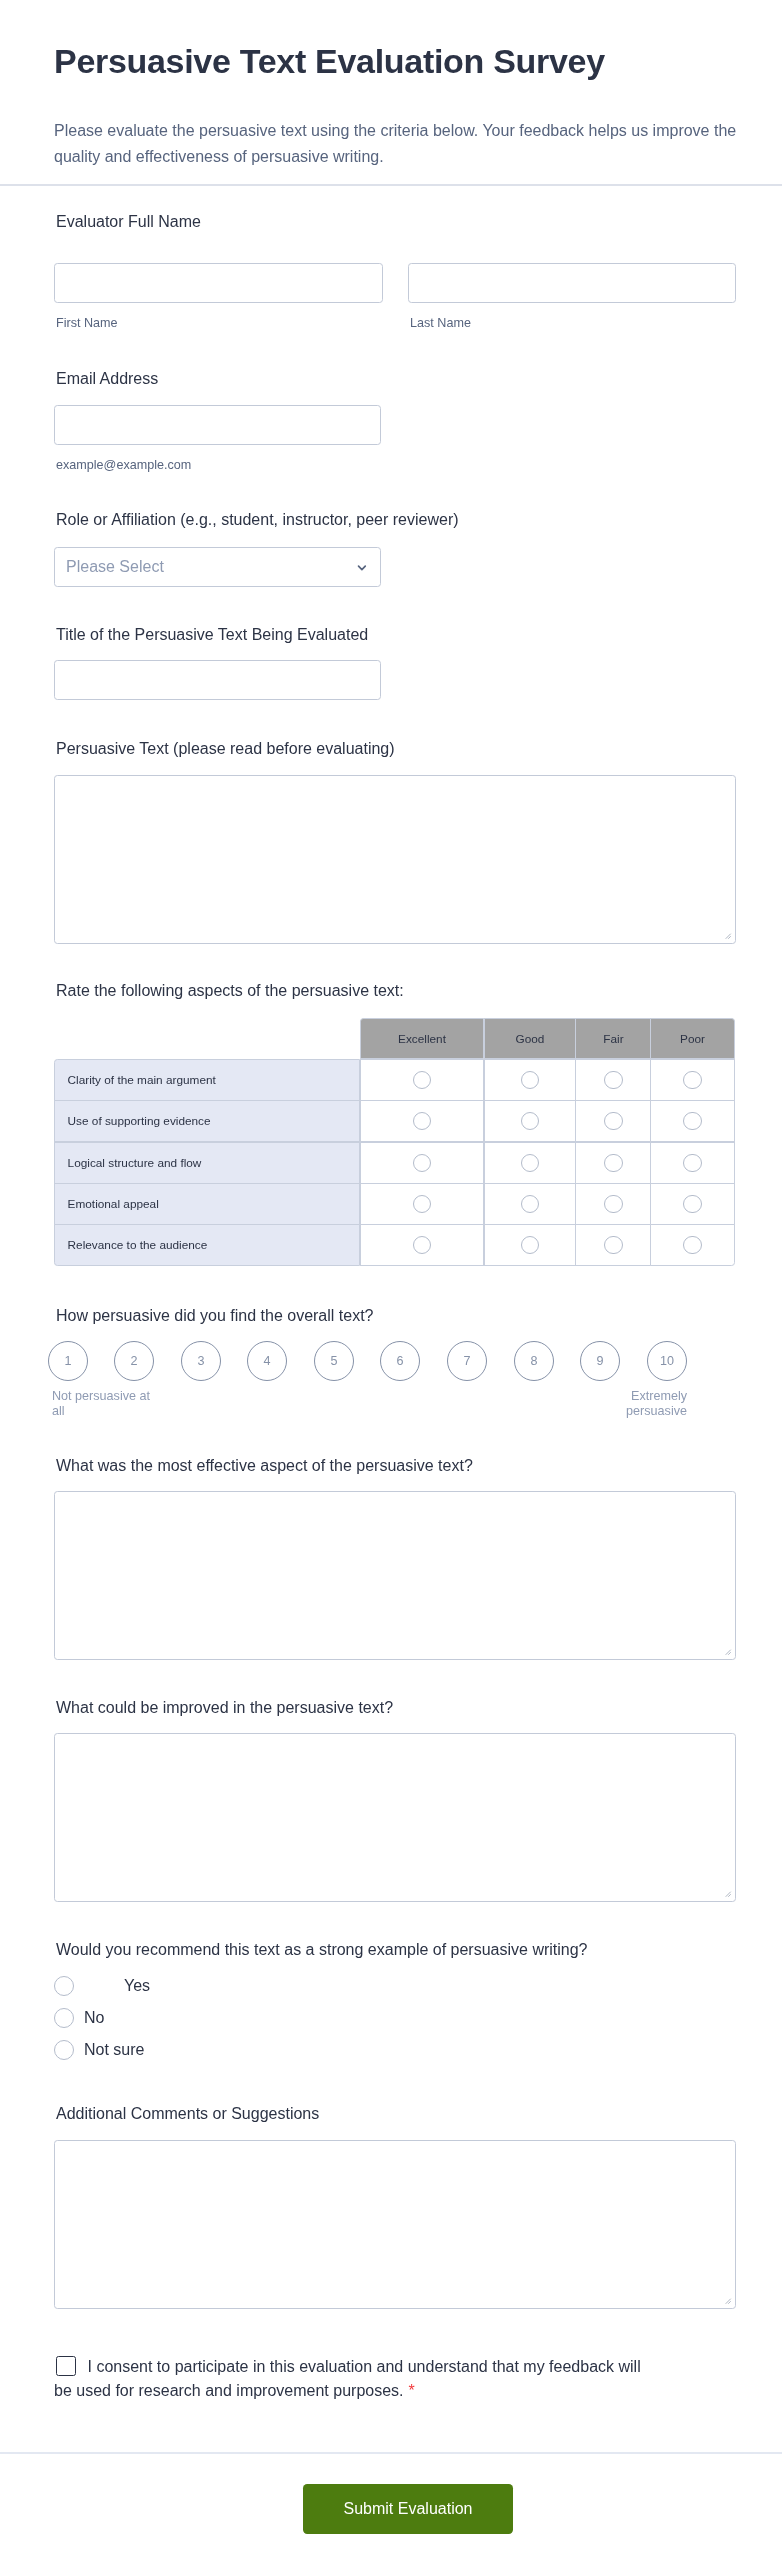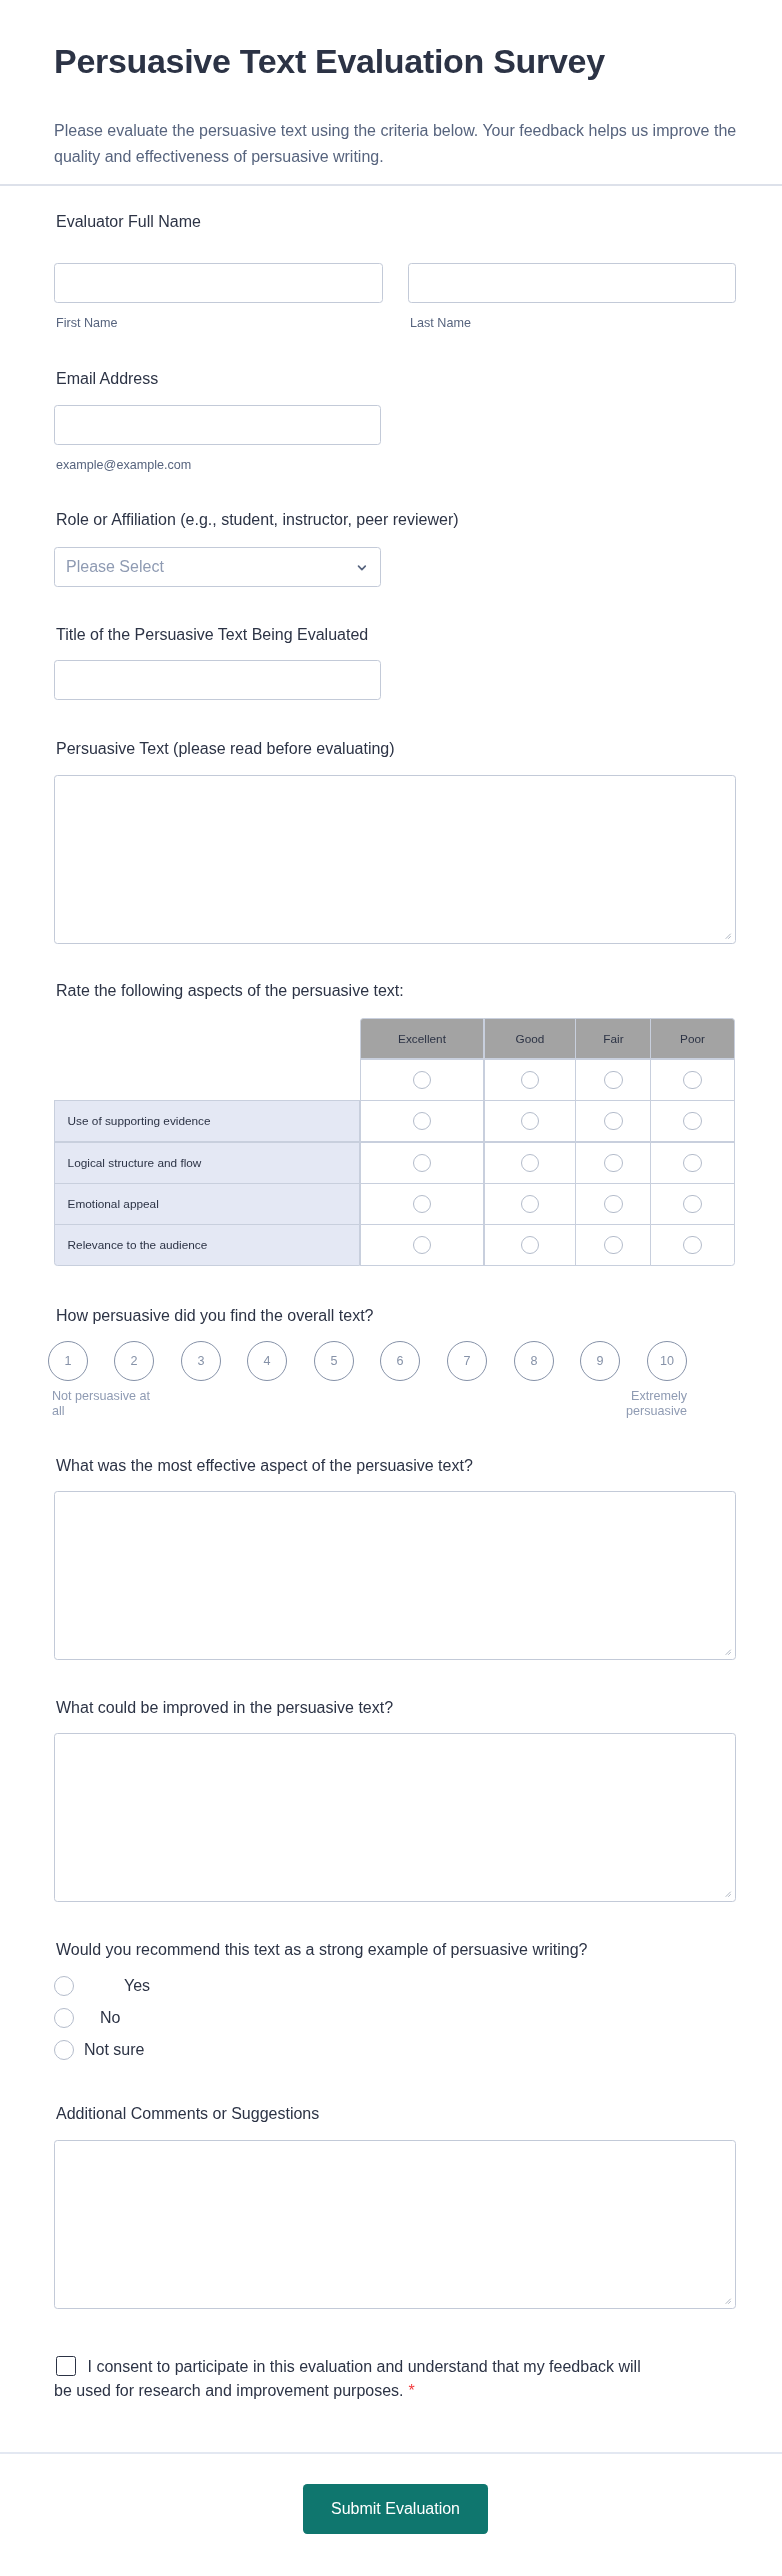--- a/index.html
+++ b/index.html
@@ -32,21 +32,21 @@
   .radio { width: 18.5px; height: 18.5px; border-radius: 50%; border: 1.3px solid #b4bccb; box-sizing: border-box; background: #fff; }
   
   .scircle { position: absolute; width: 40px; height: 40px; border-radius: 50%; border: 1.3px solid #8692a8; box-sizing: border-box; display: flex; align-items: center; justify-content: center; font-size: 12.6px; color: #8692a8; background:#fff; }
   .scap { font-size: 12.6px; color: #8f9bb3; line-height: 15px; }
   .opt { left: 54px; display: flex; align-items: center; }
   .opt .radio { width: 20px; height: 20px; }
   .opt span.t { margin-left: 10px; font-size: 16px; color: #2c3345; }
   .consent { left: 54px; top: 2355px; width: 606px; font-size: 16px; line-height: 23.5px; color: #2c3345; }
   .cbox { display: inline-block; width: 20px; height: 20px; border: 1.7px solid #2c3345; border-radius: 2.5px; box-sizing: border-box; vertical-align: -4.2px; margin: 0 11.8px 0 1.7px; }
   .req { color: #f23a3c; margin-left: 5px; }
-  .submit { left: 303px; top: 2484px; width: 185px; height: 50px; background: #0f766e; border-radius: 4.2px; color: #ffffff; font-size: 16px; display: flex; align-items: center; justify-content: center; }
+  .submit { left: 303px; top: 2484px; width: 210px; height: 50px; background: #4d7c0f; border-radius: 4.2px; color: #ffffff; font-size: 16px; display: flex; align-items: center; justify-content: center; }
 </style>
 </head>
 <body>
 
 <div class="abs title">Persuasive Text Evaluation Survey</div>
 <div class="abs subtitle">Please evaluate the persuasive text using the criteria below. Your feedback helps us improve the quality and effectiveness of persuasive writing.</div>
 <div class="abs hdivider" style="top:184px;"></div>
 
 <div class="abs label" style="top:213px;">Evaluator Full Name</div>
 <div class="abs input" style="left:54px; top:263px; width:329px;"></div>
@@ -76,20 +76,21 @@
     </svg>
 </div>
 
 <div class="abs label" style="top:982px;">Rate the following aspects of the persuasive text:</div>
 <div class="abs matrix" style="height:252px;">
   <div class="mhead" style="left:306px; width:124px; border-top-left-radius:3.4px;">Excellent</div>
   <div class="mhead" style="left:430px; width:92px;">Good</div>
   <div class="mhead" style="left:521px; width:77px;">Fair</div>
   <div class="mhead" style="left:596px; width:85px; border-top-right-radius:3.4px;">Poor</div>
 
+  <div class="mrowlabel" style="top:41px; border-top-left-radius:3.4px;">Clarity of the main argument</div>
   <div class="mcell" style="top:41px; left:306px; width:124px;">
       <div class="radio"></div>
     </div>
   <div class="mcell" style="top:41px; left:430px; width:92px;">
       <div class="radio"></div>
     </div>
   <div class="mcell" style="top:41px; left:521px; width:77px;">
       <div class="radio"></div>
     </div>
   <div class="mcell" style="top:41px; left:596px; width:85px;">
@@ -179,21 +180,21 @@
   <svg class="grip" viewBox="0 0 9 9">
       <path d="M8 2 L2 8 M8 5 L5 8" stroke="#a0a8b8" stroke-width="1"></path>
     </svg>
 </div>
 
 <div class="abs label" style="top:1941px;">Would you recommend this text as a strong example of persuasive writing?</div>
 <div class="abs opt" style="top:1976px;gap:40px;">
   <div class="radio"></div>
   <span class="t">Yes</span>
 </div>
-<div class="abs opt" style="top:2008px;gap:16px;">
+<div class="abs opt" style="top:2008px;">
   <div class="radio"></div>
   <span class="t">No</span>
 </div>
 <div class="abs opt" style="top:2040px;">
   <div class="radio"></div>
   <span class="t">Not sure</span>
 </div>
 
 <div class="abs label" style="top:2105px;">Additional Comments or Suggestions</div>
 <div class="abs textarea" style="left:54px; top:2140px; width:682px; height:169px;">

